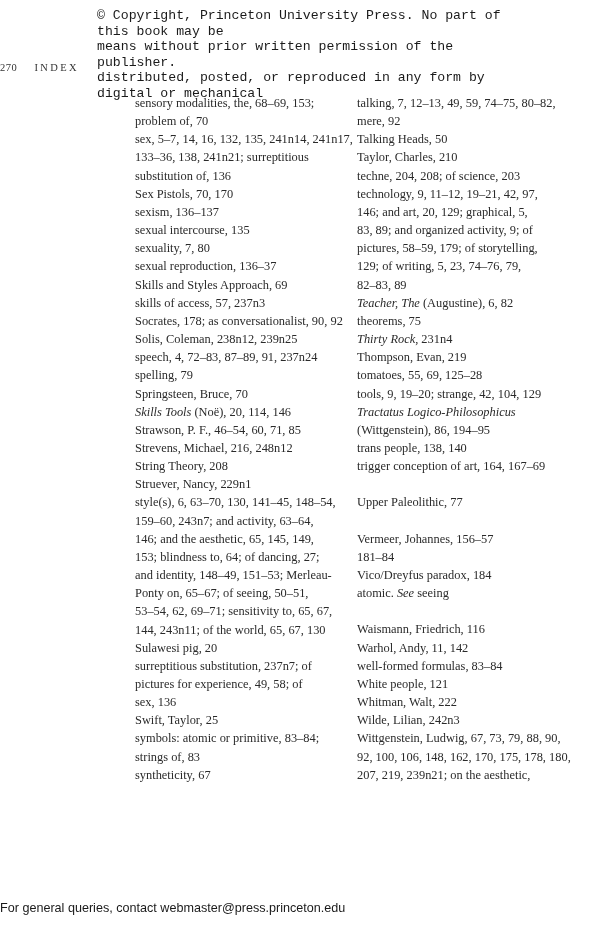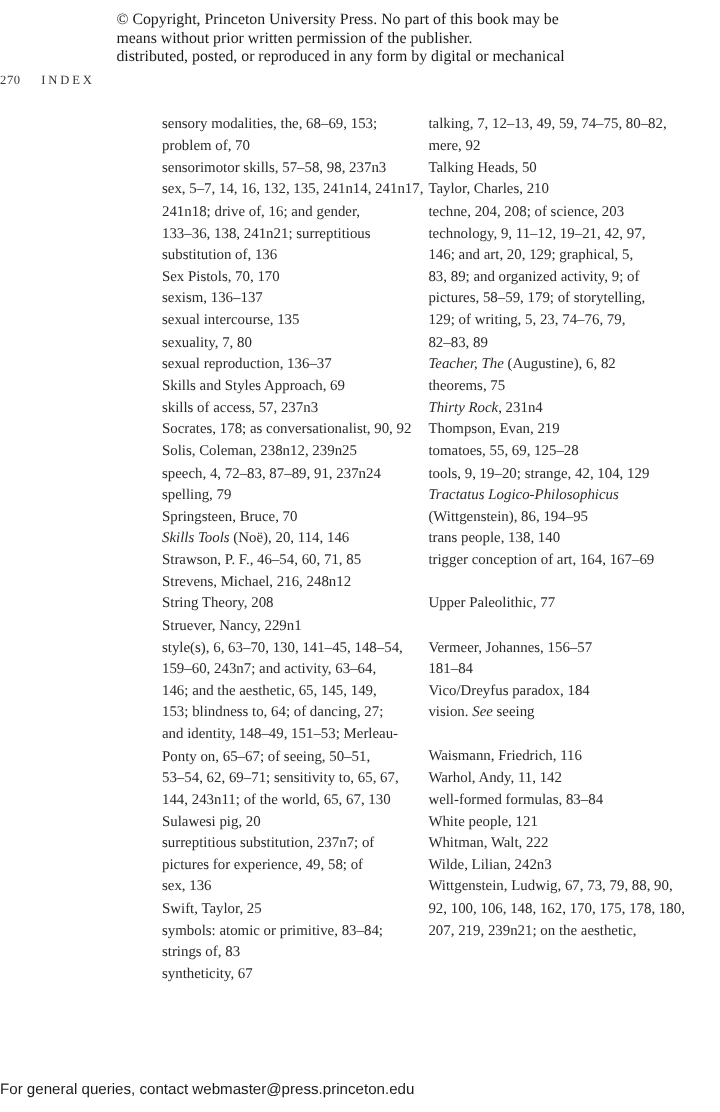--- a/index.html
+++ b/index.html
@@ -2,21 +2,21 @@
 <html><head>
   <meta charset="utf-8">
   <style>
     html, body { margin: 0; padding: 0; background: #ffffff; }
     body {
       width: 600px; height: 927px; position: relative; overflow: hidden;
       color: #222222;
     }
     .copyright {
       position: absolute; left: 97px; top: 8px; width: 440px;
-      font-family: Liberation Serif, serif;
+      font-family: Liberation Mono, monospace;
       font-size: 13.2px; line-height: 15.6px; color: #1a1a1a;
     }
     .running-head {
       position: absolute; left: 0; width: 600px; top: 62px;
       text-align: left;
       font-family: "Liberation Serif", serif;
       font-size: 10.5px; color: #333;
       letter-spacing: 0.5px;
     }
     .running-head .pg { margin-right: 14px; }
@@ -53,25 +53,21 @@
   <span class="pg">270</span>
   <span class="sec">INDEX</span>
 </div>
 
 <div class="col left" id="col-left">
     <div class="entry">
       <span class="line"><span>sensory modalities, the, 68–69, 153;</span></span>
       <span class="line"><span>problem of, 70</span></span>
     </div>
     <div class="entry">
-      <span class="line"><span>sensorimotor skills, 57–58, 98, 237n3</span></span>
-    </div>
-    <div class="entry">
       <span class="line"><span>sex, 5–7, 14, 16, 132, 135, 241n14, 241n17,</span></span>
-      <span class="line"><span>241n18; drive of, 16; and gender,</span></span>
       <span class="line"><span>133–36, 138, 241n21; surreptitious</span></span>
       <span class="line"><span>substitution of, 136</span></span>
     </div>
     <div class="entry">
       <span class="line"><span>Sex Pistols, 70, 170</span></span>
     </div>
     <div class="entry">
       <span class="line"><span>sexism, 136–137</span></span>
     </div>
     <div class="entry">
@@ -206,21 +202,21 @@
     <div class="entry">
       <span class="line"><span>Vermeer, Johannes, 156–57</span></span>
     </div>
     <div class="entry">
       <span class="line"><span>181–84</span></span>
     </div>
     <div class="entry">
       <span class="line"><span>Vico/Dreyfus paradox, 184</span></span>
     </div>
     <div class="entry">
-      <span class="line"><span>vision. </span><span class="it">See </span><span>seeing</span></span>
+      <span class="line"><span>atomic. </span><span class="it">See </span><span>seeing</span></span>
     </div>
     <div class="gap"></div>
     <div class="entry">
       <span class="line"><span>Waismann, Friedrich, 116</span></span>
     </div>
     <div class="entry">
       <span class="line"><span>Warhol, Andy, 11, 142</span></span>
     </div>
     <div class="entry">
       <span class="line"><span>well-formed formulas, 83–84</span></span>

